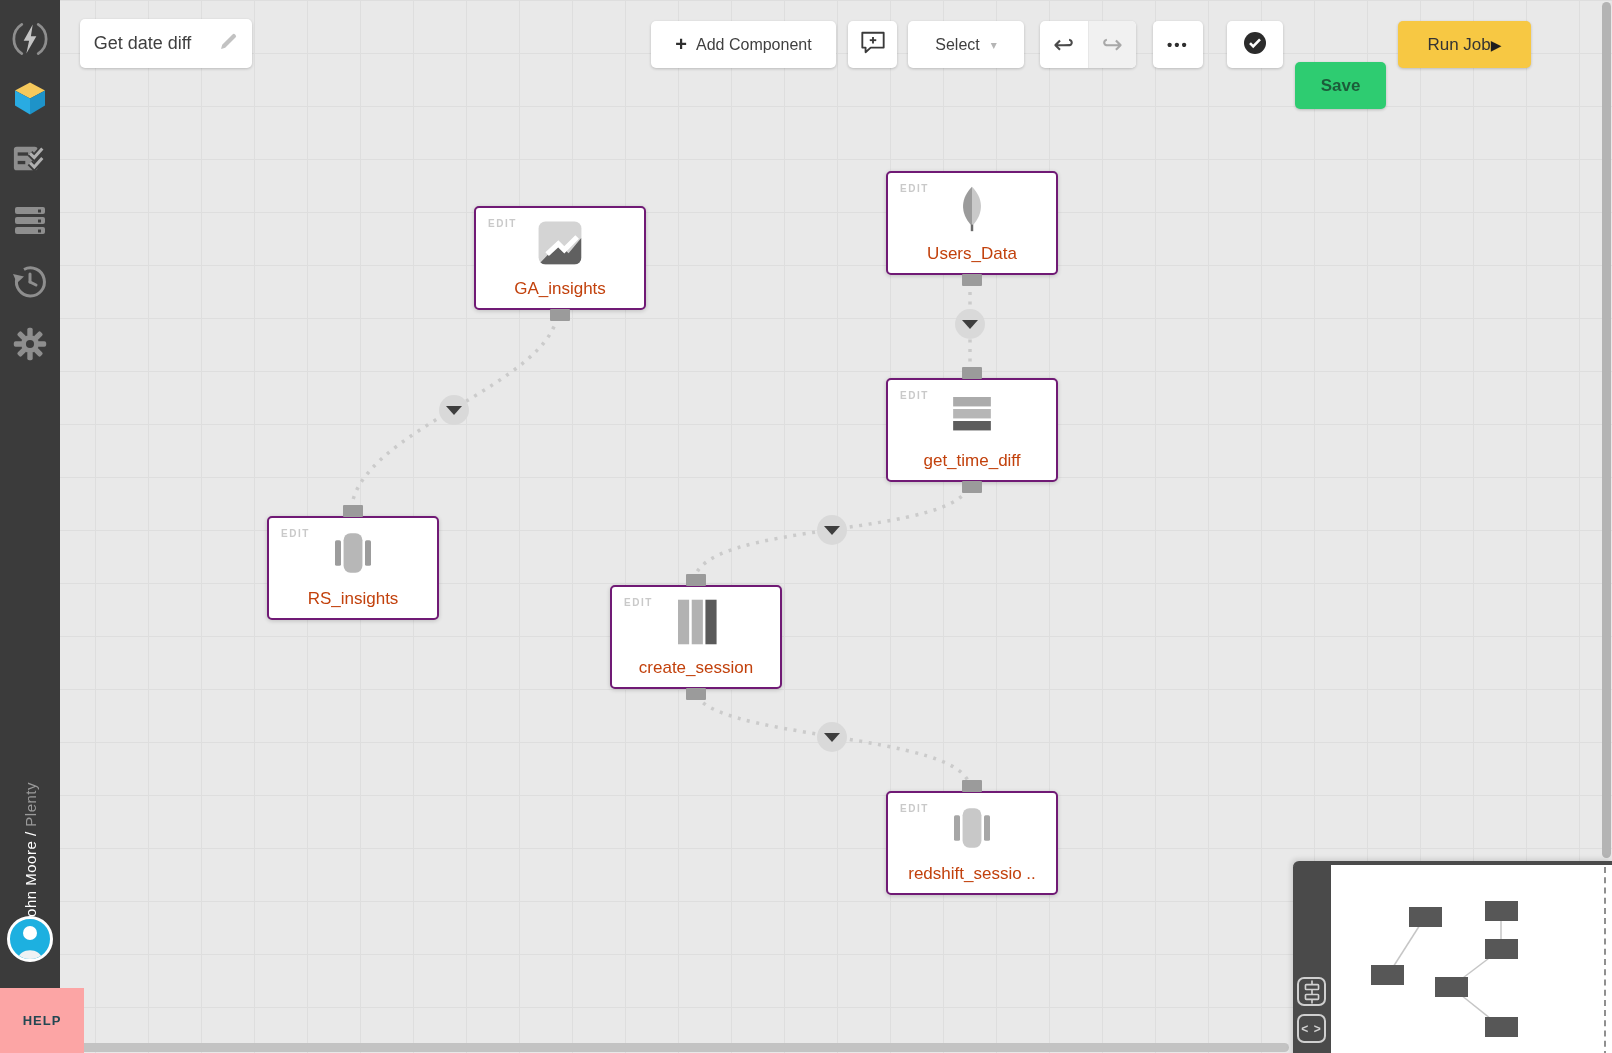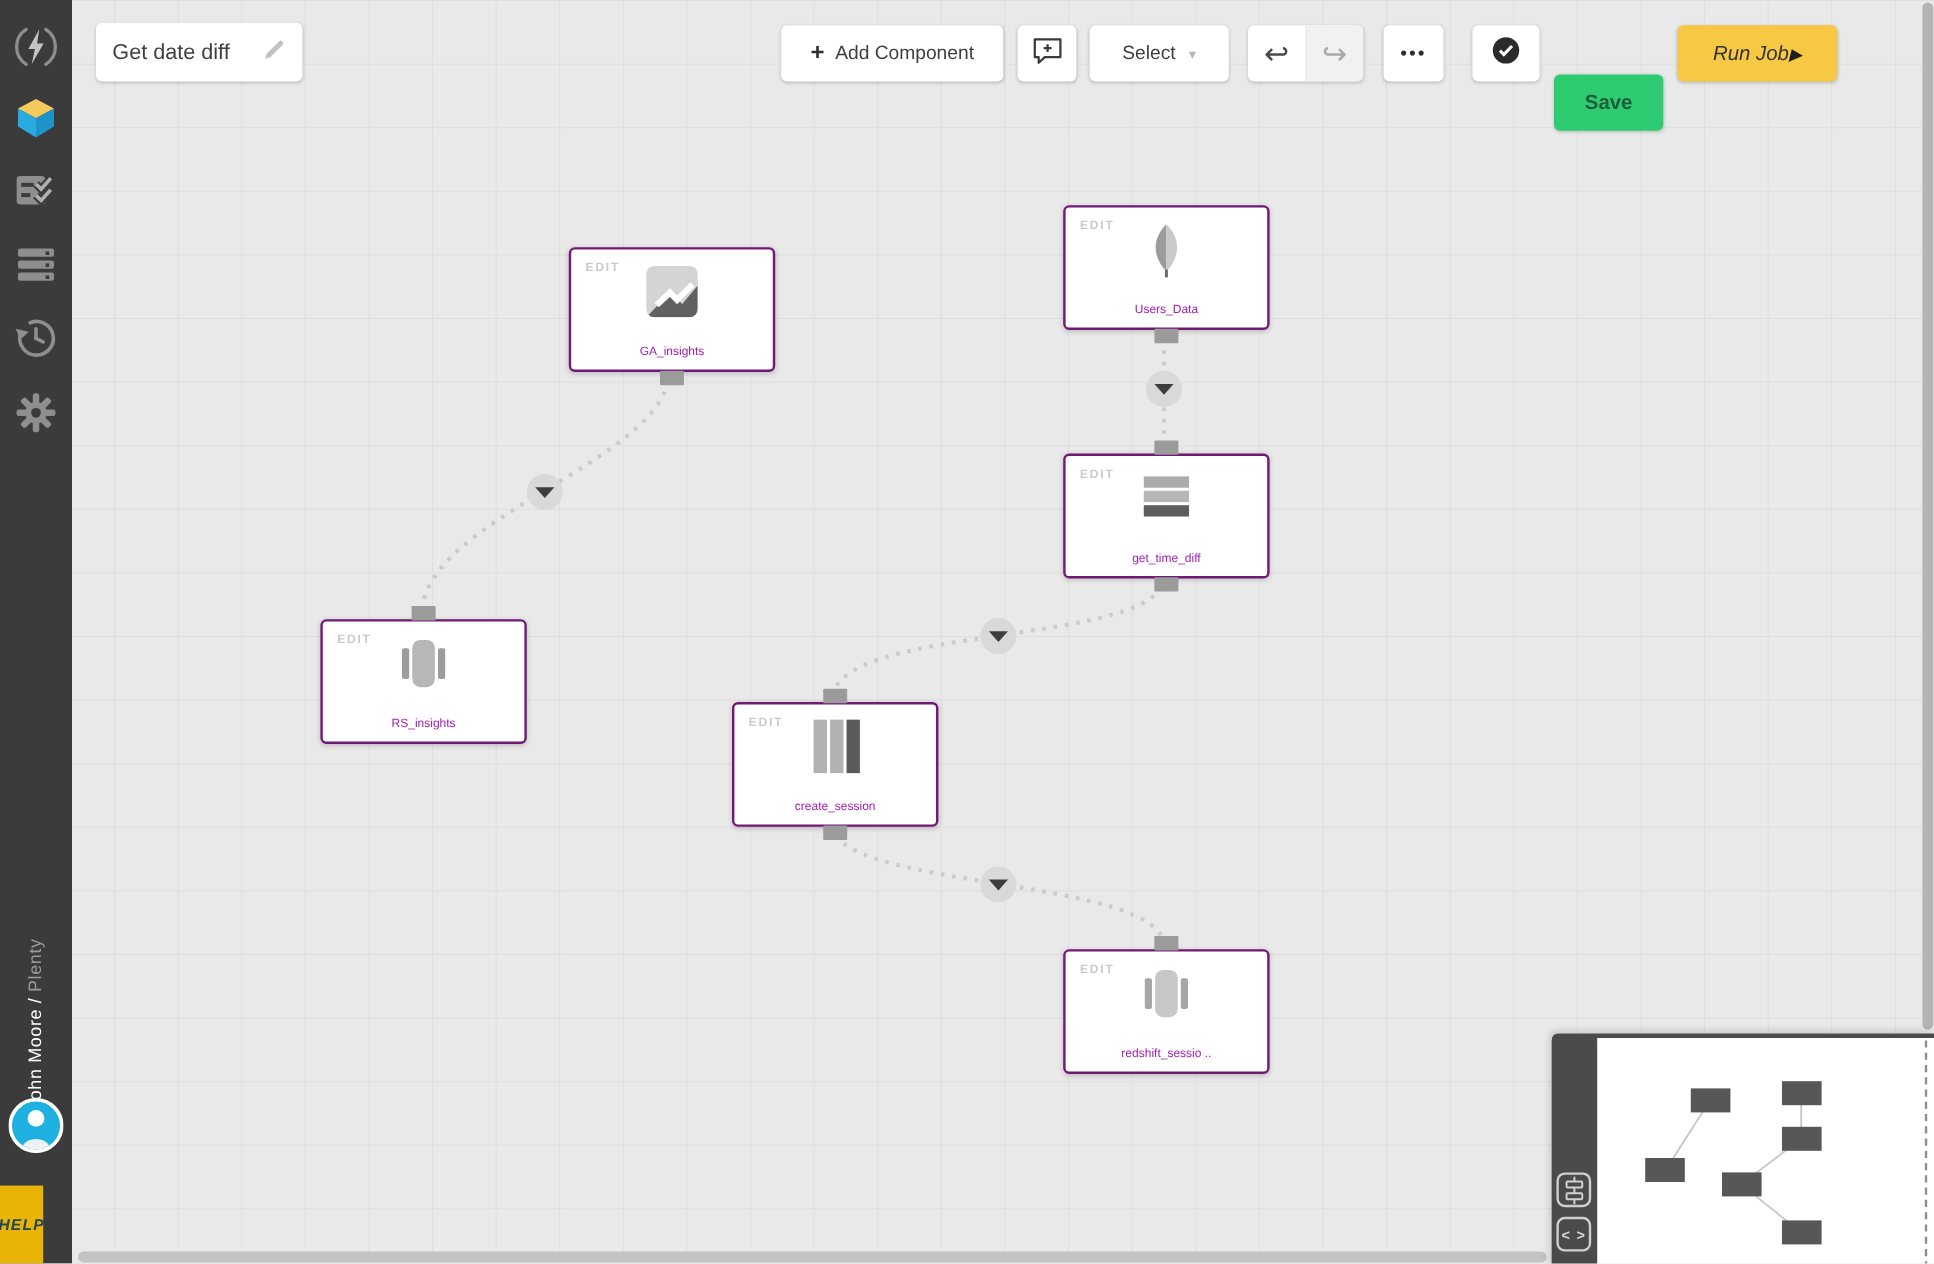--- a/index.html
+++ b/index.html
@@ -24,21 +24,21 @@
     border:2px solid #701a75;border-radius:5px;z-index:3;
     box-shadow:0 1px 4px rgba(0,0,0,.18);cursor:pointer;
   }
   .node .edit{
     position:absolute;top:10px;left:12px;font-size:10px;font-weight:bold;
     letter-spacing:1.5px;color:#c9c9c9;
   }
   .node .nicon{position:absolute;top:11px;left:50%;transform:translateX(-50%);}
   .node .nlabel{
     position:absolute;bottom:9px;width:100%;text-align:center;
-    font-size:10px;color:#a21caf;
+    font-size:17px;color:#c2410c;
   }
   .conn{
     position:absolute;width:20px;height:12px;background:#9b9b9b;
     left:50%;transform:translateX(-50%);border-radius:1px;cursor:crosshair;
   }
   .conn.top{top:-13px}
   .conn.bottom{bottom:-13px}
   
   .tb{
     position:absolute;top:21px;height:47px;background:#fff;border-radius:5px;
@@ -52,35 +52,35 @@
   .btn-comment{left:848px;width:49px;}
   .btn-select{left:908px;width:116px;gap:11px;}
   .btn-select .chev{color:#b5b5b5;font-size:12px;}
   .grp-undo{left:1040px;width:96px;padding:0;overflow:hidden;}
   .grp-undo .half{width:48px;height:47px;display:flex;align-items:center;justify-content:center;font-size:25px;}
   .grp-undo .undo{color:#4a4a4a;}
   .grp-undo .redo{color:#a8a8a8;background:#f1f1f1;border-left:1px solid #e7e7e7;}
   .btn-more{left:1153px;width:50px;font-size:15px;font-weight:bold;letter-spacing:2px;color:#2f2f2f;}
   .btn-check{left:1227px;width:56px;}
   .btn-save{left:1295px;width:91px;background:#2ecc71;color:#1c5c3a;font-weight:bold;font-size:17px;margin-top:41px;}
-  .btn-run{left:1398px;width:133px;background:#f7c843;color:#343434;font-size:17px;font-style:italic;}
+  .btn-run{left:1398px;width:133px;background:#f7c843;color:#343434;font-size:17px;}
   .btn-run .play{font-size:14px;color:#1e1e1e;}
   
   .sidebar{position:absolute;left:0;top:0;width:60px;height:1053px;background:#3b3b3b;z-index:20;}
   .snav{position:absolute;left:0;width:60px;display:flex;justify-content:center;cursor:pointer;}
   .user-vertical{
     position:absolute;bottom:128px;left:50%;transform:translateX(-50%) rotate(180deg);
     writing-mode:vertical-rl;font-size:15px;color:#fff;letter-spacing:.5px;white-space:nowrap;
   }
   .user-vertical .account{color:#9a9a9a;}
   .avatar{position:absolute;bottom:87px;left:7px;cursor:pointer;}
   .help{
-    position:absolute;bottom:0;left:0;width:36px;height:65px;background:#eab308;
+    position:absolute;bottom:0;left:0;width:84px;height:65px;background:#fca5a5;
     display:flex;align-items:center;justify-content:center;font-size:13px;font-weight:bold;
-    letter-spacing:1px;color:#234752;cursor:pointer;font-style:italic;
+    letter-spacing:1px;color:#234752;cursor:pointer;
   }
   
   .minimap{
     position:absolute;left:1293px;top:861px;width:319px;height:192px;background:#fff;
     border-top:4px solid #4a4a4a;border-top-left-radius:6px;z-index:15;
     box-shadow:-2px -2px 5px rgba(0,0,0,.12);
   }
   .mm-rail{position:absolute;left:0;top:0;bottom:0;width:38px;background:#4a4a4a;border-top-left-radius:2px;}
   .mm-btn{
     position:absolute;left:4px;width:29px;height:29px;border:2px solid #cfcfcf;border-radius:7px;

